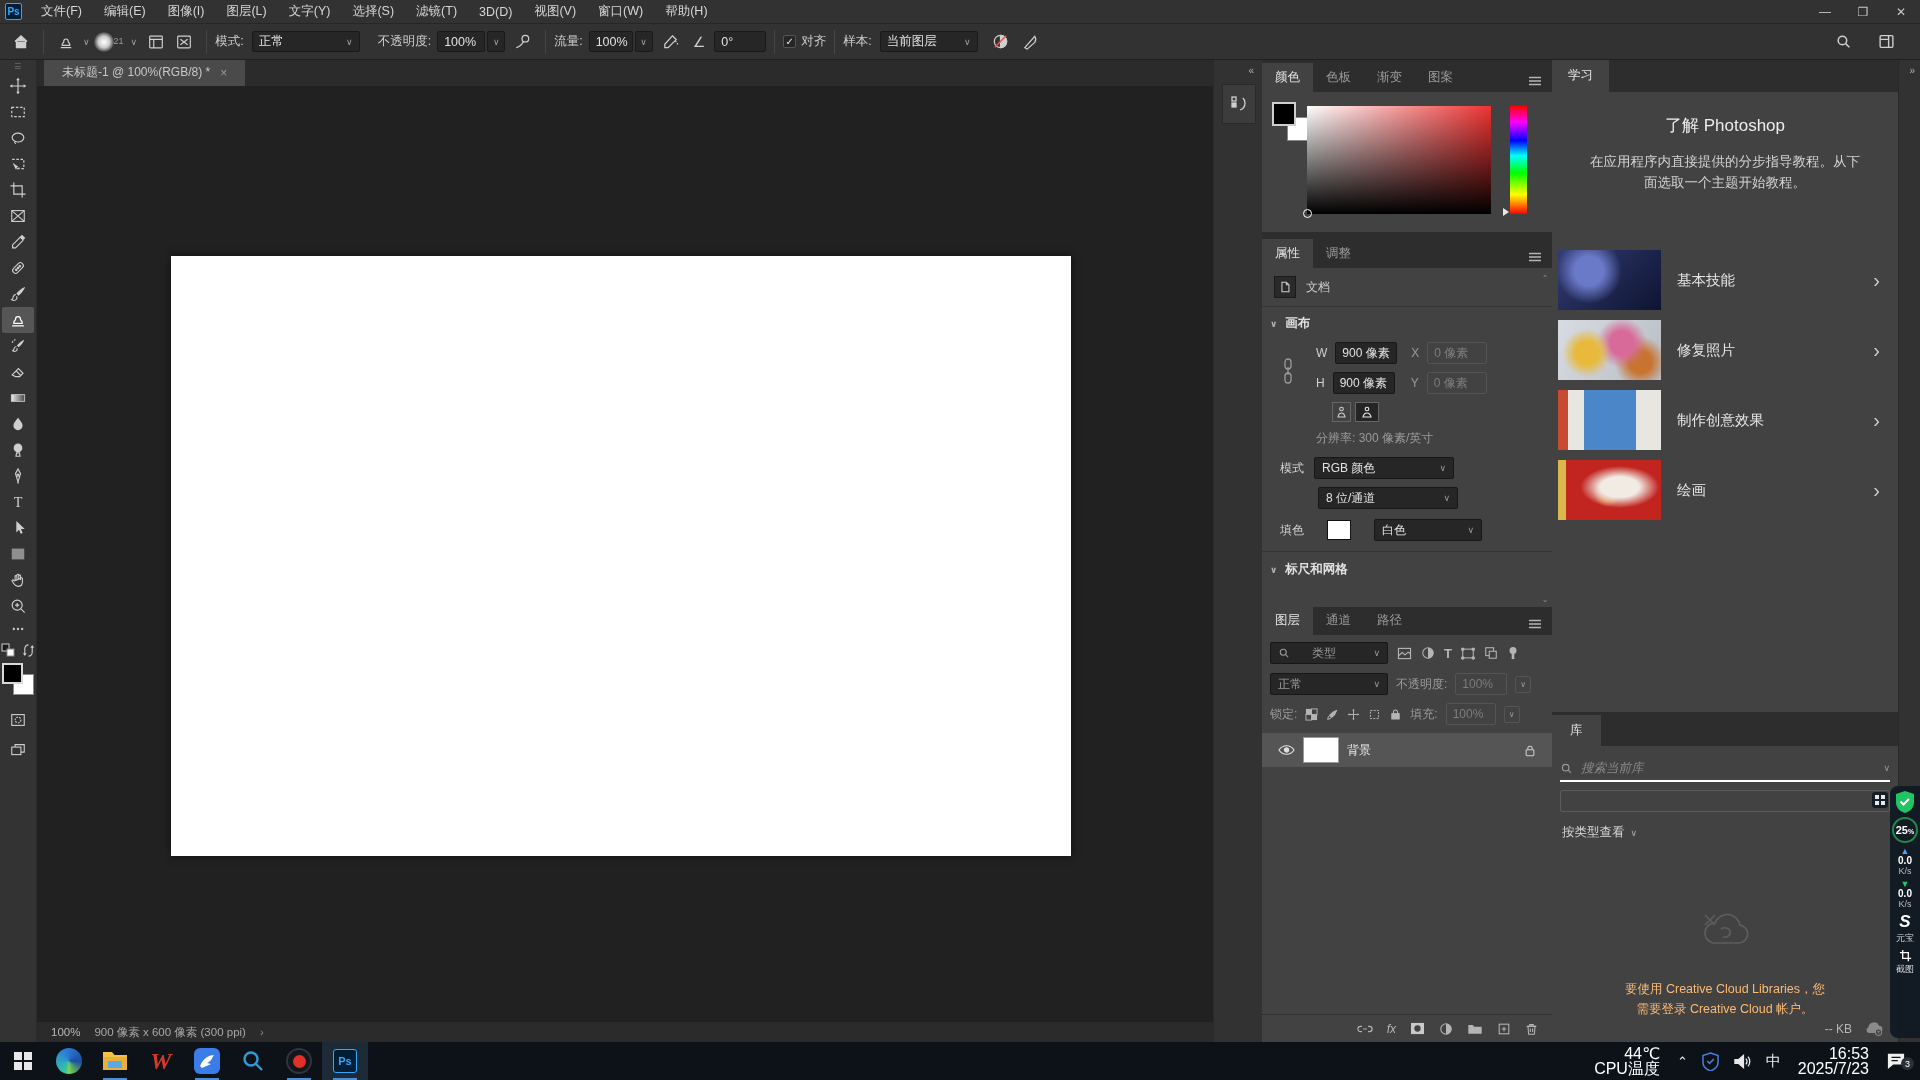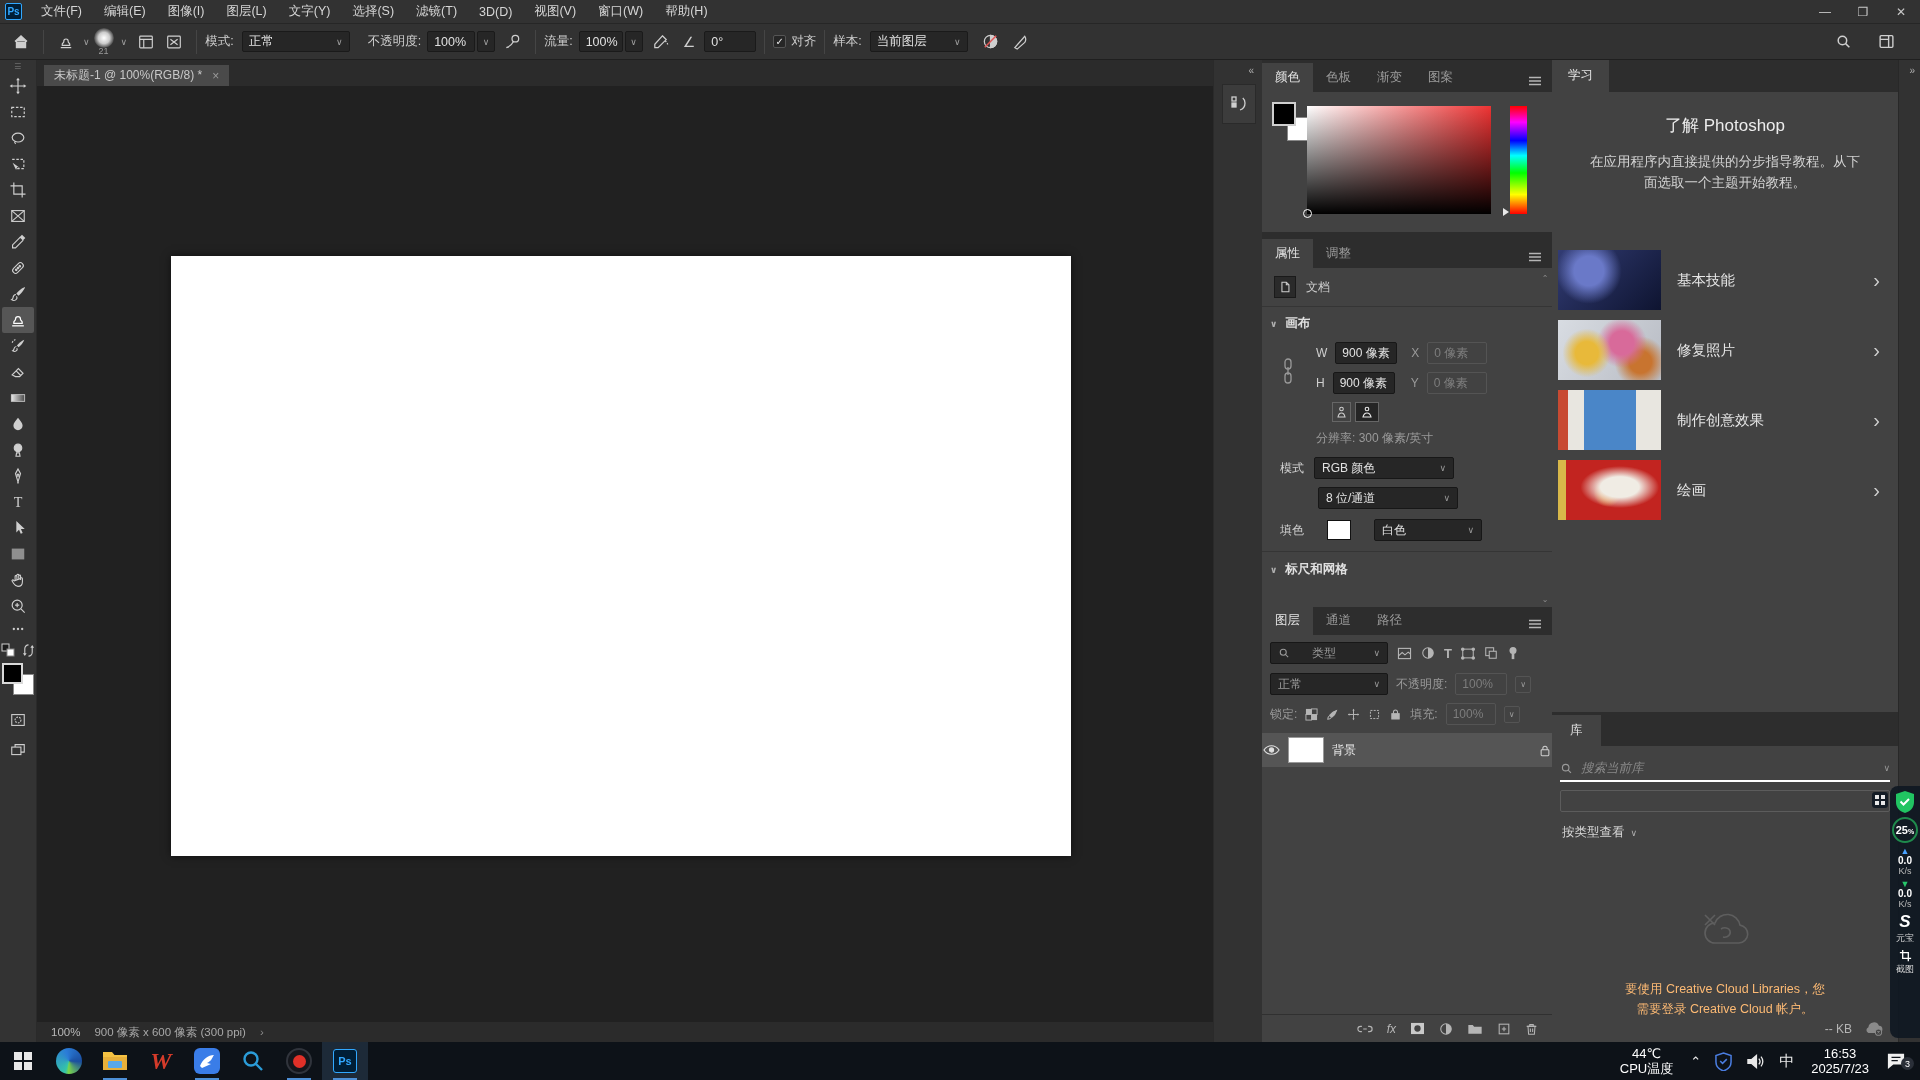--- a/index.html
+++ b/index.html
@@ -26,21 +26,21 @@
   .toolbar { left:0; top:60px; width:37px; bottom:38px; background:#333333; border-right:1px solid #2a2a2a; display:flex; flex-direction:column; align-items:center; z-index:20; }
   .tb-grip { color:#6e6e6e; font-size:8px; letter-spacing:1px; padding:2px 0; }
   .tool { width:32px; height:26px; display:flex; align-items:center; justify-content:center; color:#cfcfcf; }
   .tool.active { background:#565656; border-radius:2px; color:#ffffff; }
   .tool svg { width:20px; height:20px; }
   .fgbg { position:relative; width:34px; height:34px; margin-top:6px; }
   .fg-sw { position:absolute; left:1px; top:0; width:21px; height:21px; background:#000; border:2px solid #d9d9d9; z-index:2; }
   .bg-sw { position:absolute; left:12px; top:11px; width:21px; height:21px; background:#fff; border:1px solid #888; }
   
   .tabbar { left:37px; top:60px; width:1176px; height:26px; background:#2b2b2b; display:flex; align-items:flex-end; z-index:10; }
-  .doc-tab { height:21px; background:#4a4a4a; color:#c8c8c8; font-size:12px; display:flex; align-items:center; padding:0 10px; gap:10px; margin-left:7px; }
+  .doc-tab { height:27px; background:#4a4a4a; color:#c8c8c8; font-size:12px; display:flex; align-items:center; padding:0 18px; gap:10px; margin-left:7px; }
   .doc-close { color:#9a9a9a; font-size:12px; }
   .canvas-area { left:37px; top:86px; width:1176px; height:936px; background:#212121; z-index:5; }
   .the-canvas { position:absolute; left:134px; top:170px; width:900px; height:600px; background:#ffffff; box-shadow:0 0 8px rgba(0,0,0,.55); }
   .docstatus { left:37px; top:1022px; width:1176px; height:20px; background:#2b2b2b; color:#b8b8b8; font-size:11.5px; display:flex; align-items:center; z-index:11; }
   
   .dock { left:1213px; top:60px; width:49px; bottom:38px; background:#323232; border-left:1px solid #2a2a2a; z-index:10; }
   .collapse-ico { position:absolute; color:#b0b0b0; font-size:10px; }
   .dock-tile { position:absolute; left:8px; top:24px; width:34px; height:40px; background:#3c3c3c; border:1px solid #2a2a2a; display:flex; align-items:center; justify-content:center; color:#cfcfcf; }
   
   .panelcol { left:1262px; top:60px; width:290px; bottom:38px; background:#2d2d2d; z-index:12; }
@@ -60,21 +60,21 @@
   .scrollcol { position:absolute; right:2px; width:10px; color:#8d8d8d; font-size:8px; text-align:center; }
   
   .sv-field { position:absolute; left:45px; top:14px; width:184px; height:108px; background:linear-gradient(to top, #000, rgba(0,0,0,0)), linear-gradient(to right, #fff, #e33); }
   .sv-pick { position:absolute; left:-4px; bottom:-4px; width:9px; height:9px; border:1.5px solid #fff; border-radius:50%; }
   .hue-strip { position:absolute; left:248px; top:14px; width:17px; height:108px; background:linear-gradient(to bottom,#f00 0%,#f0f 15%,#00f 32%,#0ff 46%,#0f0 62%,#ff0 82%,#f00 100%); }
   .hue-pick { position:absolute; left:-7px; bottom:-2px; width:0; height:0; border-top:4px solid transparent; border-bottom:4px solid transparent; border-left:6px solid #e8e8e8; }
   .cp-fg { position:absolute; left:10px; top:10px; width:24px; height:24px; background:#000; border:2px solid #cfcfcf; z-index:2; }
   .cp-bg { position:absolute; left:25px; top:25px; width:24px; height:24px; background:#fff; border:1px solid #888; }
   
   .lfilter-ico { color:#b5b5b5; display:flex; align-items:center; }
-  .layer-row { display:flex; align-items:center; background:#555555; height:34px; gap:8px; padding:0 1px; }
+  .layer-row { display:flex; align-items:center; background:#555555; height:34px; gap:8px; padding:0 16px; }
   .layer-thumb { width:36px; height:26px; background:#fff; border:1px solid #999; }
   .lp-bottom { position:absolute; left:0; right:0; bottom:0; height:28px; border-top:1px solid #303030; display:flex; align-items:center; justify-content:flex-end; gap:14px; padding:0 14px; color:#b5b5b5; }
   
   .rightcol { left:1552px; top:60px; width:346px; bottom:38px; background:#2d2d2d; z-index:12; }
   .learn-card { position:absolute; left:6px; width:334px; height:60px; display:flex; align-items:center; background:#424242; }
   .learn-thumb { width:103px; height:60px; flex:none; }
   .learn-label { color:#e6e6e6; font-size:14.5px; margin-left:16px; }
   .learn-chev { margin-left:auto; margin-right:12px; color:#cfcfcf; font-size:20px; }
   .lib-underline { border-bottom:2px solid #ffffff; display:flex; align-items:center; color:#8a8a8a; }
   
@@ -85,21 +85,21 @@
   .spd { text-align:center; line-height:10px; font-size:9px; }
   .spd b { font-size:10px; }
   .wlabel { font-size:9px; color:#ddd; }
   
   .taskbar { left:0; bottom:0; width:1920px; height:38px; background:#0d1218; display:flex; align-items:center; z-index:50; }
   .tb-icon { width:46px; height:38px; display:flex; align-items:center; justify-content:center; position:relative; }
   .tb-icon.running::after { content:""; position:absolute; bottom:0; left:11px; width:24px; height:2px; background:#4d8fd6; }
   .tb-icon.active-app { background:#1d2a38; }
   .ps-task { width:24px; height:24px; background:#001e36; border:1.5px solid #31a8ff; border-radius:3px; color:#31a8ff; font-size:11px; font-weight:bold; display:flex; align-items:center; justify-content:center; }
   .tray { margin-left:auto; display:flex; align-items:center; color:#ffffff; }
-  .tray-2line { text-align:center; font-size:13px; line-height:15px; padding:0 10px; }
+  .tray-2line { text-align:right; font-size:16px; line-height:15px; padding:0 10px; }
   .tray-ico { padding:0 7px; display:flex; align-items:center; color:#e8e8e8; }
 </style>
 </head>
 <body>
 
 <div class="abs menubar">
   <div class="ps-logo">Ps</div>
   <div class="menu-item">文件(F)</div>
   <div class="menu-item">编辑(E)</div>
   <div class="menu-item">图像(I)</div>
@@ -125,21 +125,21 @@
       </svg>
   </span>
   <div class="ob-sep"></div>
   <span class="ob-ico">
     <svg width="18" height="18" viewBox="0 0 24 24" fill="none" stroke="#cfcfcf" stroke-width="1.6">
         <path d="M7 16.5h10v-1.5c0-1.5-2-1.8-2-3.5a3 3.5 0 10-6 0c0 1.7-2 2-2 3.5z"></path>
         <path d="M5 19.5h14"></path>
       </svg>
   </span>
     <span class="ob-chev">∨</span>
-  <div style="display:flex;flex-direction:column;align-items:center;margin:0 4px">
+  <div style="display:flex;flex-direction:row;align-items:center;margin:0 4px">
     <div class="brush-preview"></div>
     <div style="font-size:9px;color:#9a9a9a;line-height:7px">21</div>
   </div>
   <span class="ob-chev">∨</span>
   <span class="ob-ico" style="margin-left:10px">
     <svg width="18" height="18" viewBox="0 0 20 20" fill="none" stroke="#cfcfcf" stroke-width="1.3">
         <rect x="3" y="3.5" width="14" height="13" rx="1"></rect>
         <path d="M3 7h14M7.5 7v9.5"></path>
       </svg>
   </span>

